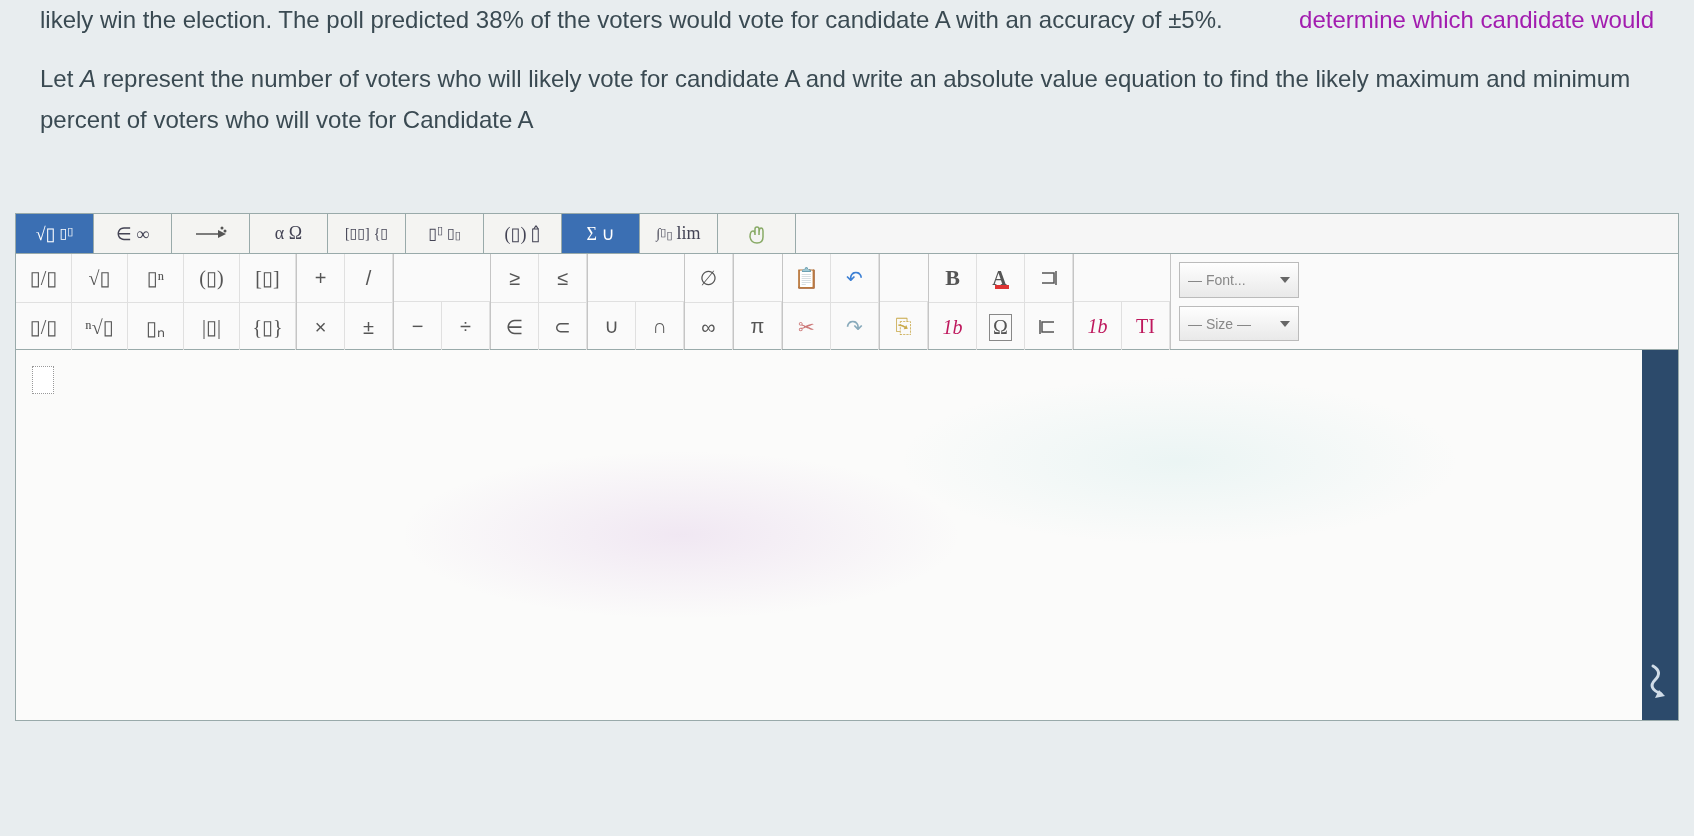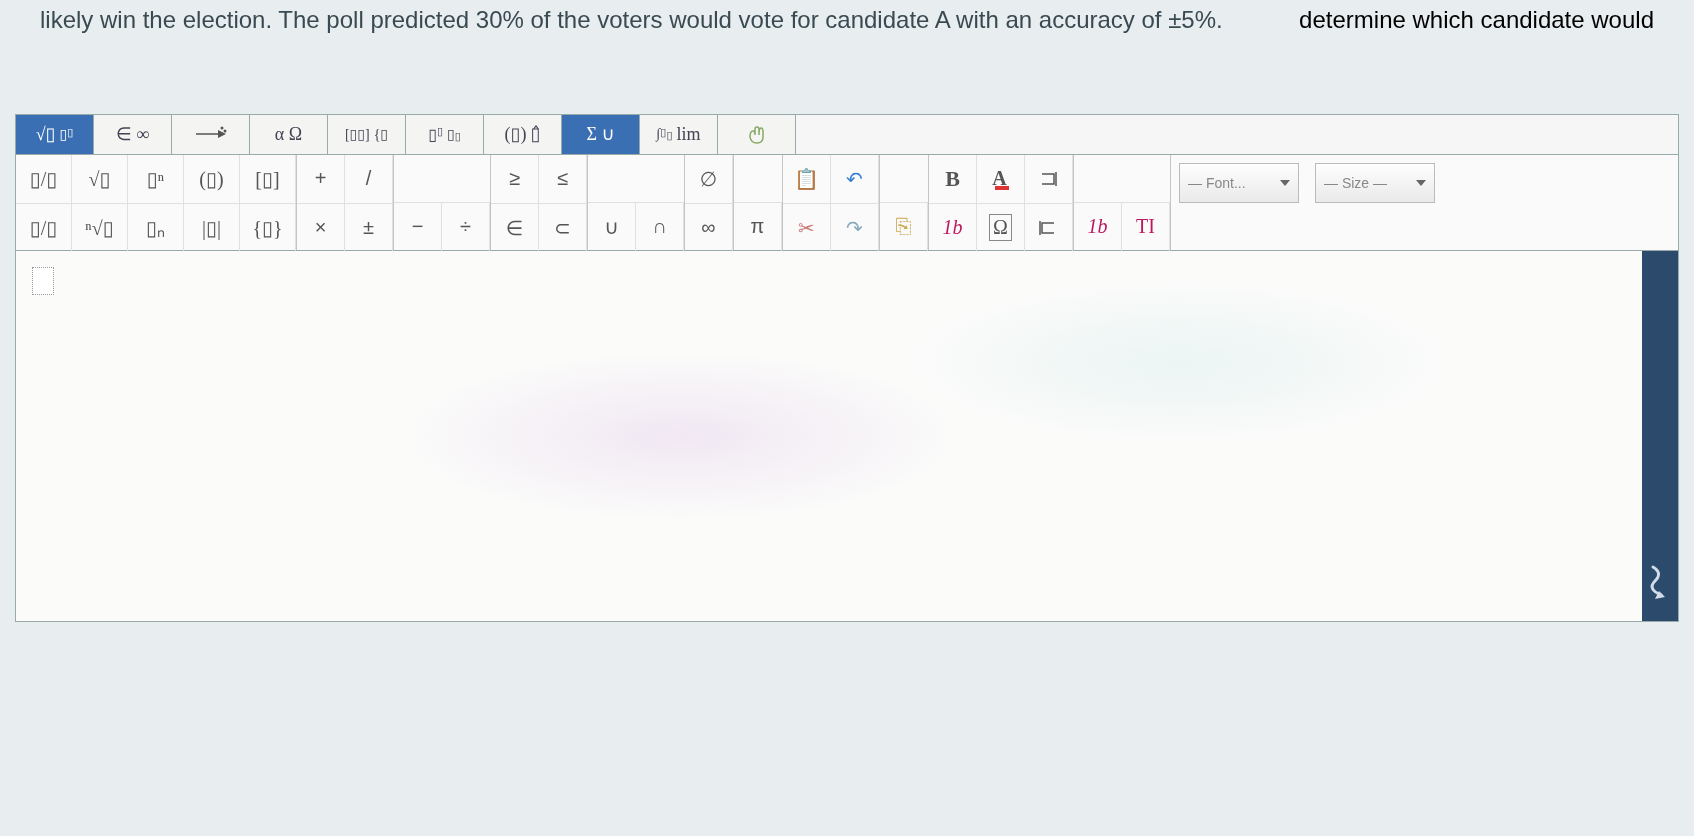--- a/index.html
+++ b/index.html
@@ -90,21 +90,21 @@
     margin: 4px 8px;
     border: 1px solid #bbb;
     background: linear-gradient(#fefefe,#e9e9e9);
     font-size: 14px;
     color: #888;
     padding: 0 8px;
     justify-content: space-between;
     cursor: pointer;
   }
   .dropdown-col {
-    display:flex; flex-direction:row; justify-content:space-between;
+    display:flex; flex-direction:column; justify-content:space-between;
     padding: 4px 0;
   }
   .caret-down {
     width:0; height:0; border-left:5px solid transparent;
     border-right:5px solid transparent; border-top:6px solid #666;
   }
 
   
   .canvas {
     position: relative;
@@ -133,22 +133,25 @@
   .side-handle svg { fill:#d0dce8; }
   .sup { font-size:11px; vertical-align: top; }
   .sub { font-size:11px; vertical-align: bottom; }
   .serif { font-family: 'Times New Roman', serif; }
 </style>
 </head>
 <body>
 
 <div class="question-area">
   <p>
-    <span style="float:right; color:#000000;">determine which candidate would</span>
-    <span>likely win the election. The poll predicted 30% of the voters would vote for candidate A with an accuracy of ±5%.</span>
+    <span style="float:right; color:#a21caf;">determine which candidate would</span>
+    <span>likely win the election. The poll predicted 38% of the voters would vote for candidate A with an accuracy of ±5%.</span>
+  </p>
+  <p>
+    <span>Let </span><span class="italic">A</span><span> represent the number of voters who will likely vote for candidate A and write an absolute value equation to find the likely maximum and minimum percent of voters who will vote for Candidate A</span>
   </p>
 </div>
 
 <div class="editor-wrap">
 
   <div class="tab-row">
     <div class="tab active">
       <span class="serif">√▯</span>
       <span class="serif" style="font-size:14px;">▯<span class="sup">▯</span></span>
     </div>

